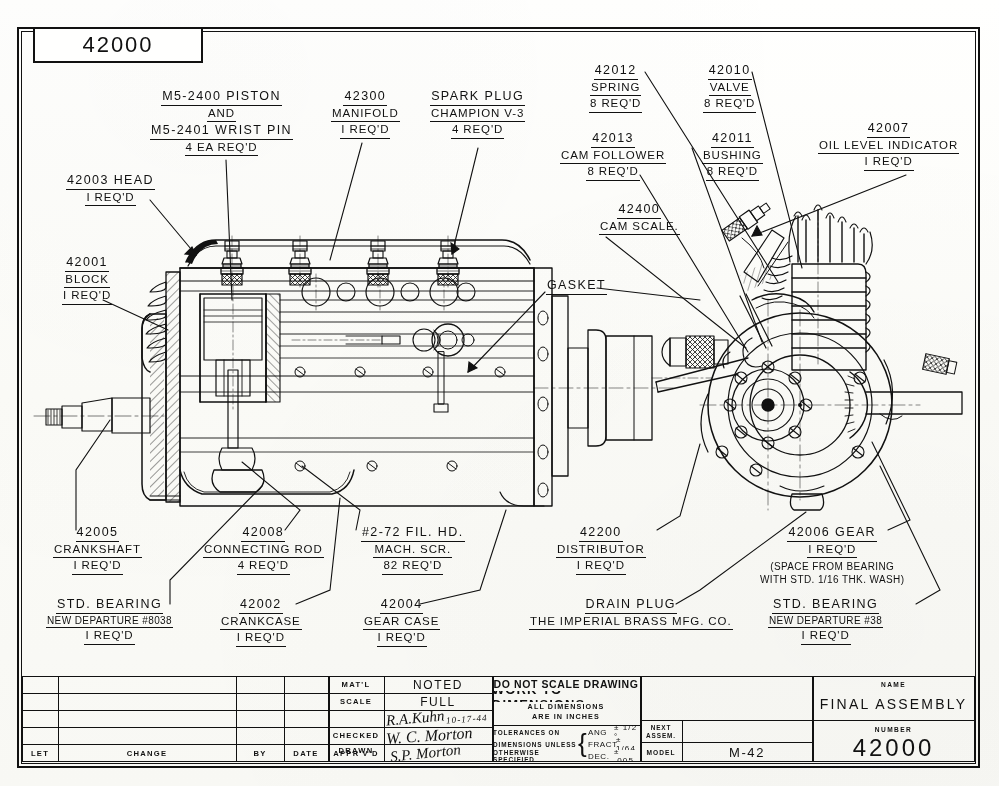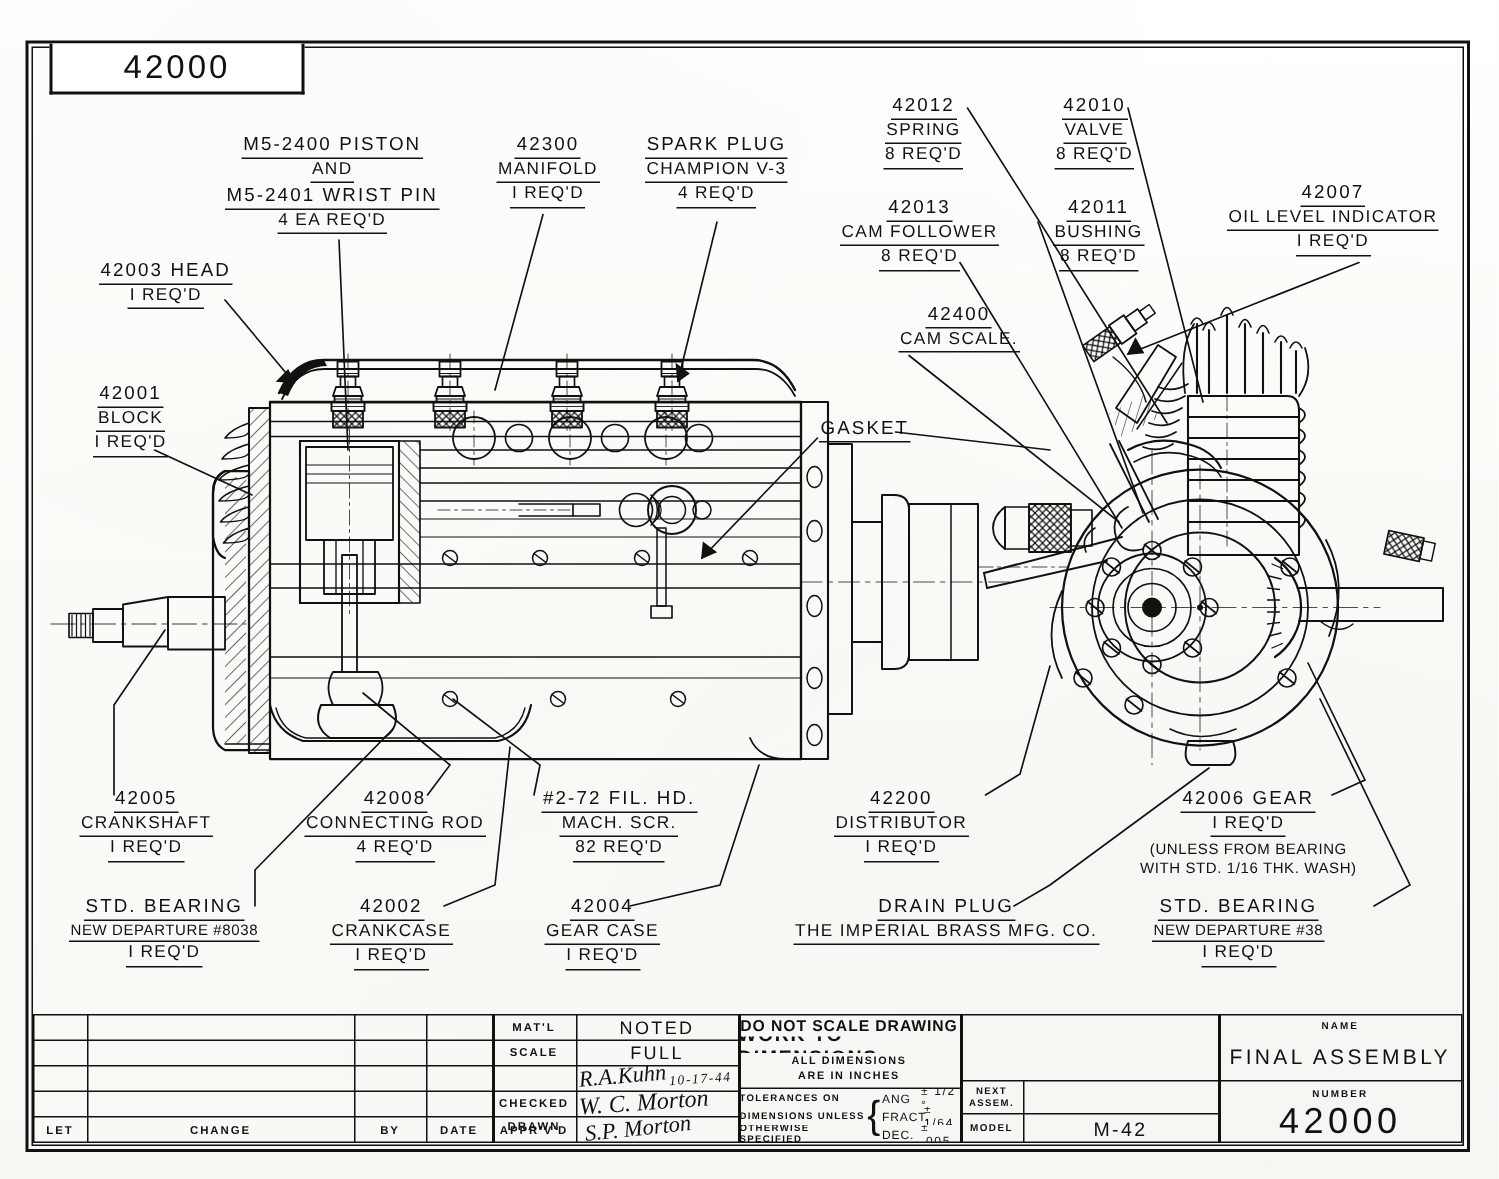--- a/index.html
+++ b/index.html
@@ -529,21 +529,21 @@
 
 <div class="cal" style="left:556px;top:524px;">
   <div class="l1"><span class="u">42200</span></div>
   <div><span class="u">DISTRIBUTOR</span></div>
   <div><span class="u">I REQ'D</span></div>
 </div>
 
 <div class="cal" style="left:760px;top:524px;">
   <div class="l1"><span class="u">42006 GEAR</span></div>
   <div><span class="u">I REQ'D</span></div>
-  <div class="sm noub" style="margin-top:2px;"><span>(UNLESS FROM BEARING</span></div>
+  <div class="sm noub" style="margin-top:2px;"><span>(SPACE FROM BEARING</span></div>
   <div class="sm noub"><span>WITH STD. 1/16 THK. WASH)</span></div>
 </div>
 
 <div class="cal" style="left:46px;top:596px;">
   <div class="l1"><span class="u">STD. BEARING</span></div>
   <div class="sm"><span class="u">NEW DEPARTURE #8038</span></div>
   <div><span class="u">I REQ'D</span></div>
 </div>
 
 <div class="cal" style="left:220px;top:596px;">

